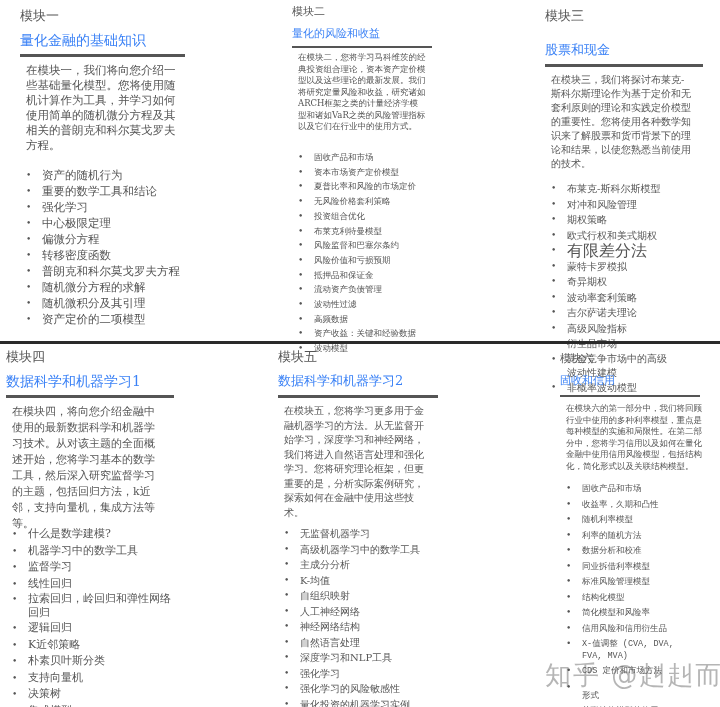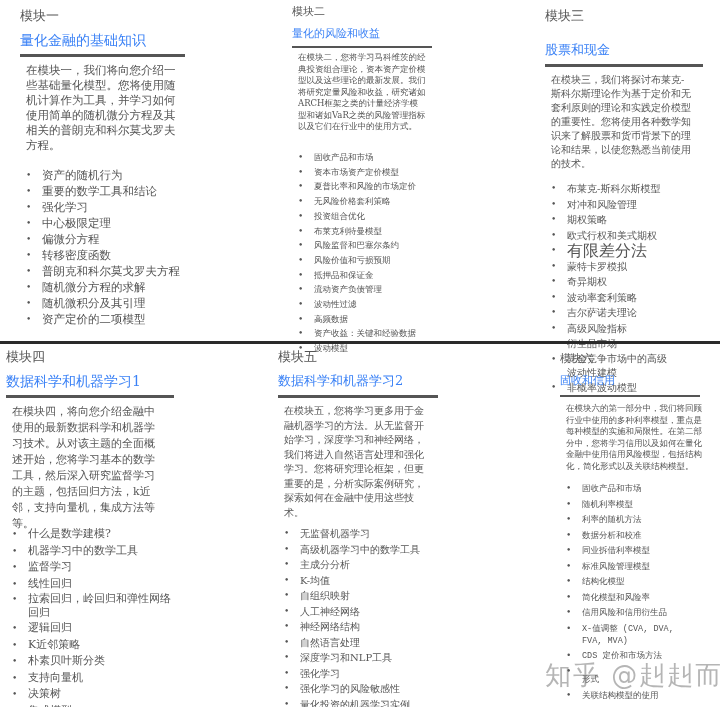--- a/index.html
+++ b/index.html
@@ -136,20 +136,21 @@
     </ul>
   </div>
 
   <div class="module" style="left:560px;width:155px;top:8px;">
     <div class="mod-label" style="font-size:11px">模块六</div>
     <div class="mod-title" style="font-size:11px;margin-top:6px">固收和信用</div>
     <div class="mod-rule" style="width:140px;height:2px"></div>
     <div class="mod-desc" style="font-size:8.5px;line-height:11.5px;width:136px;height:72px">在模块六的第一部分中，我们将回顾行业中使用的多种利率模型，重点是每种模型的实施和局限性。在第二部分中，您将学习信用以及如何在量化金融中使用信用风险模型，包括结构化，简化形式以及关联结构模型。</div>
     <ul class="mod-list" style="margin-top:6px">
       <li style="line-height:15.5px;font-size:8.5px">固收产品和市场</li>
+      <li style="line-height:15.5px;font-size:8.5px">收益率，久期和凸性</li>
       <li style="line-height:15.5px;font-size:8.5px">随机利率模型</li>
       <li style="line-height:15.5px;font-size:8.5px">利率的随机方法</li>
       <li style="line-height:15.5px;font-size:8.5px">数据分析和校准</li>
       <li style="line-height:15.5px;font-size:8.5px">同业拆借利率模型</li>
       <li style="line-height:15.5px;font-size:8.5px">标准风险管理模型</li>
       <li style="line-height:15.5px;font-size:8.5px">结构化模型</li>
       <li style="line-height:15.5px;font-size:8.5px">简化模型和风险率</li>
       <li style="line-height:15.5px;font-size:8.5px">信用风险和信用衍生品</li>
       <li class="sans" style="line-height:12px;font-size:8.5px;width:100px;margin:2px 0">X-值调整 (CVA, DVA, FVA, MVA)</li>
       <li class="sans" style="line-height:15.5px;font-size:8.5px">CDS 定价和市场方法</li>

